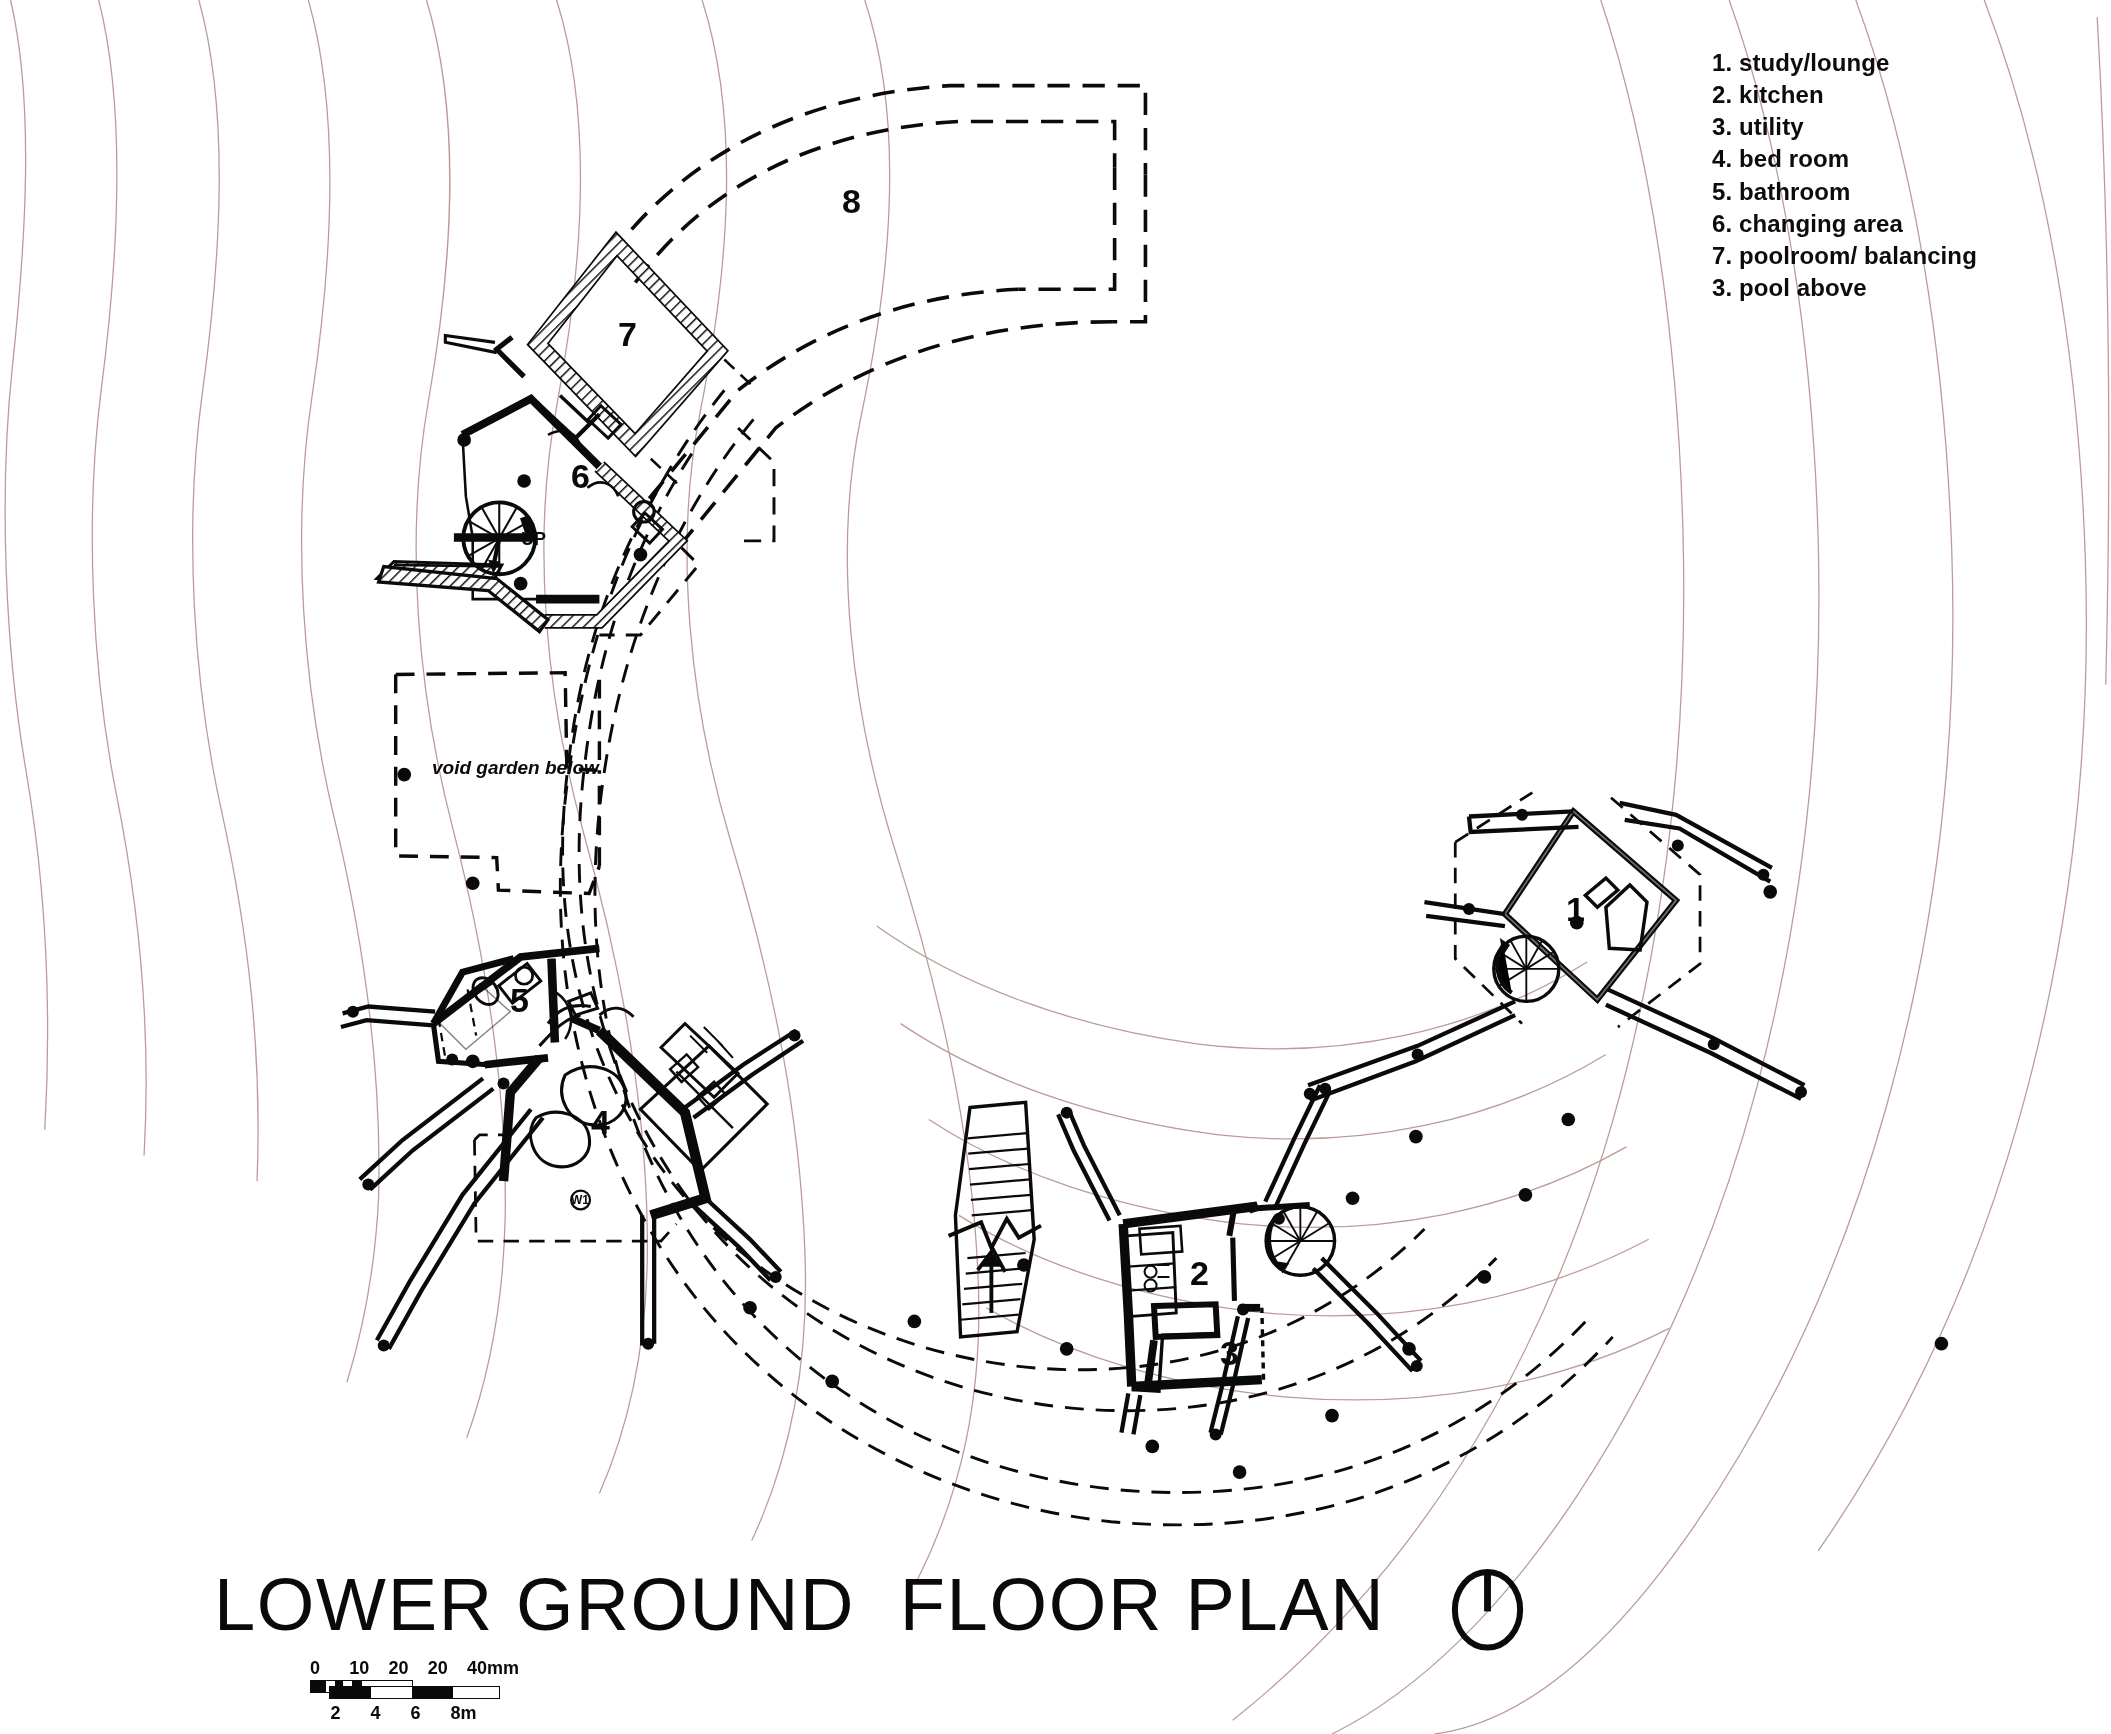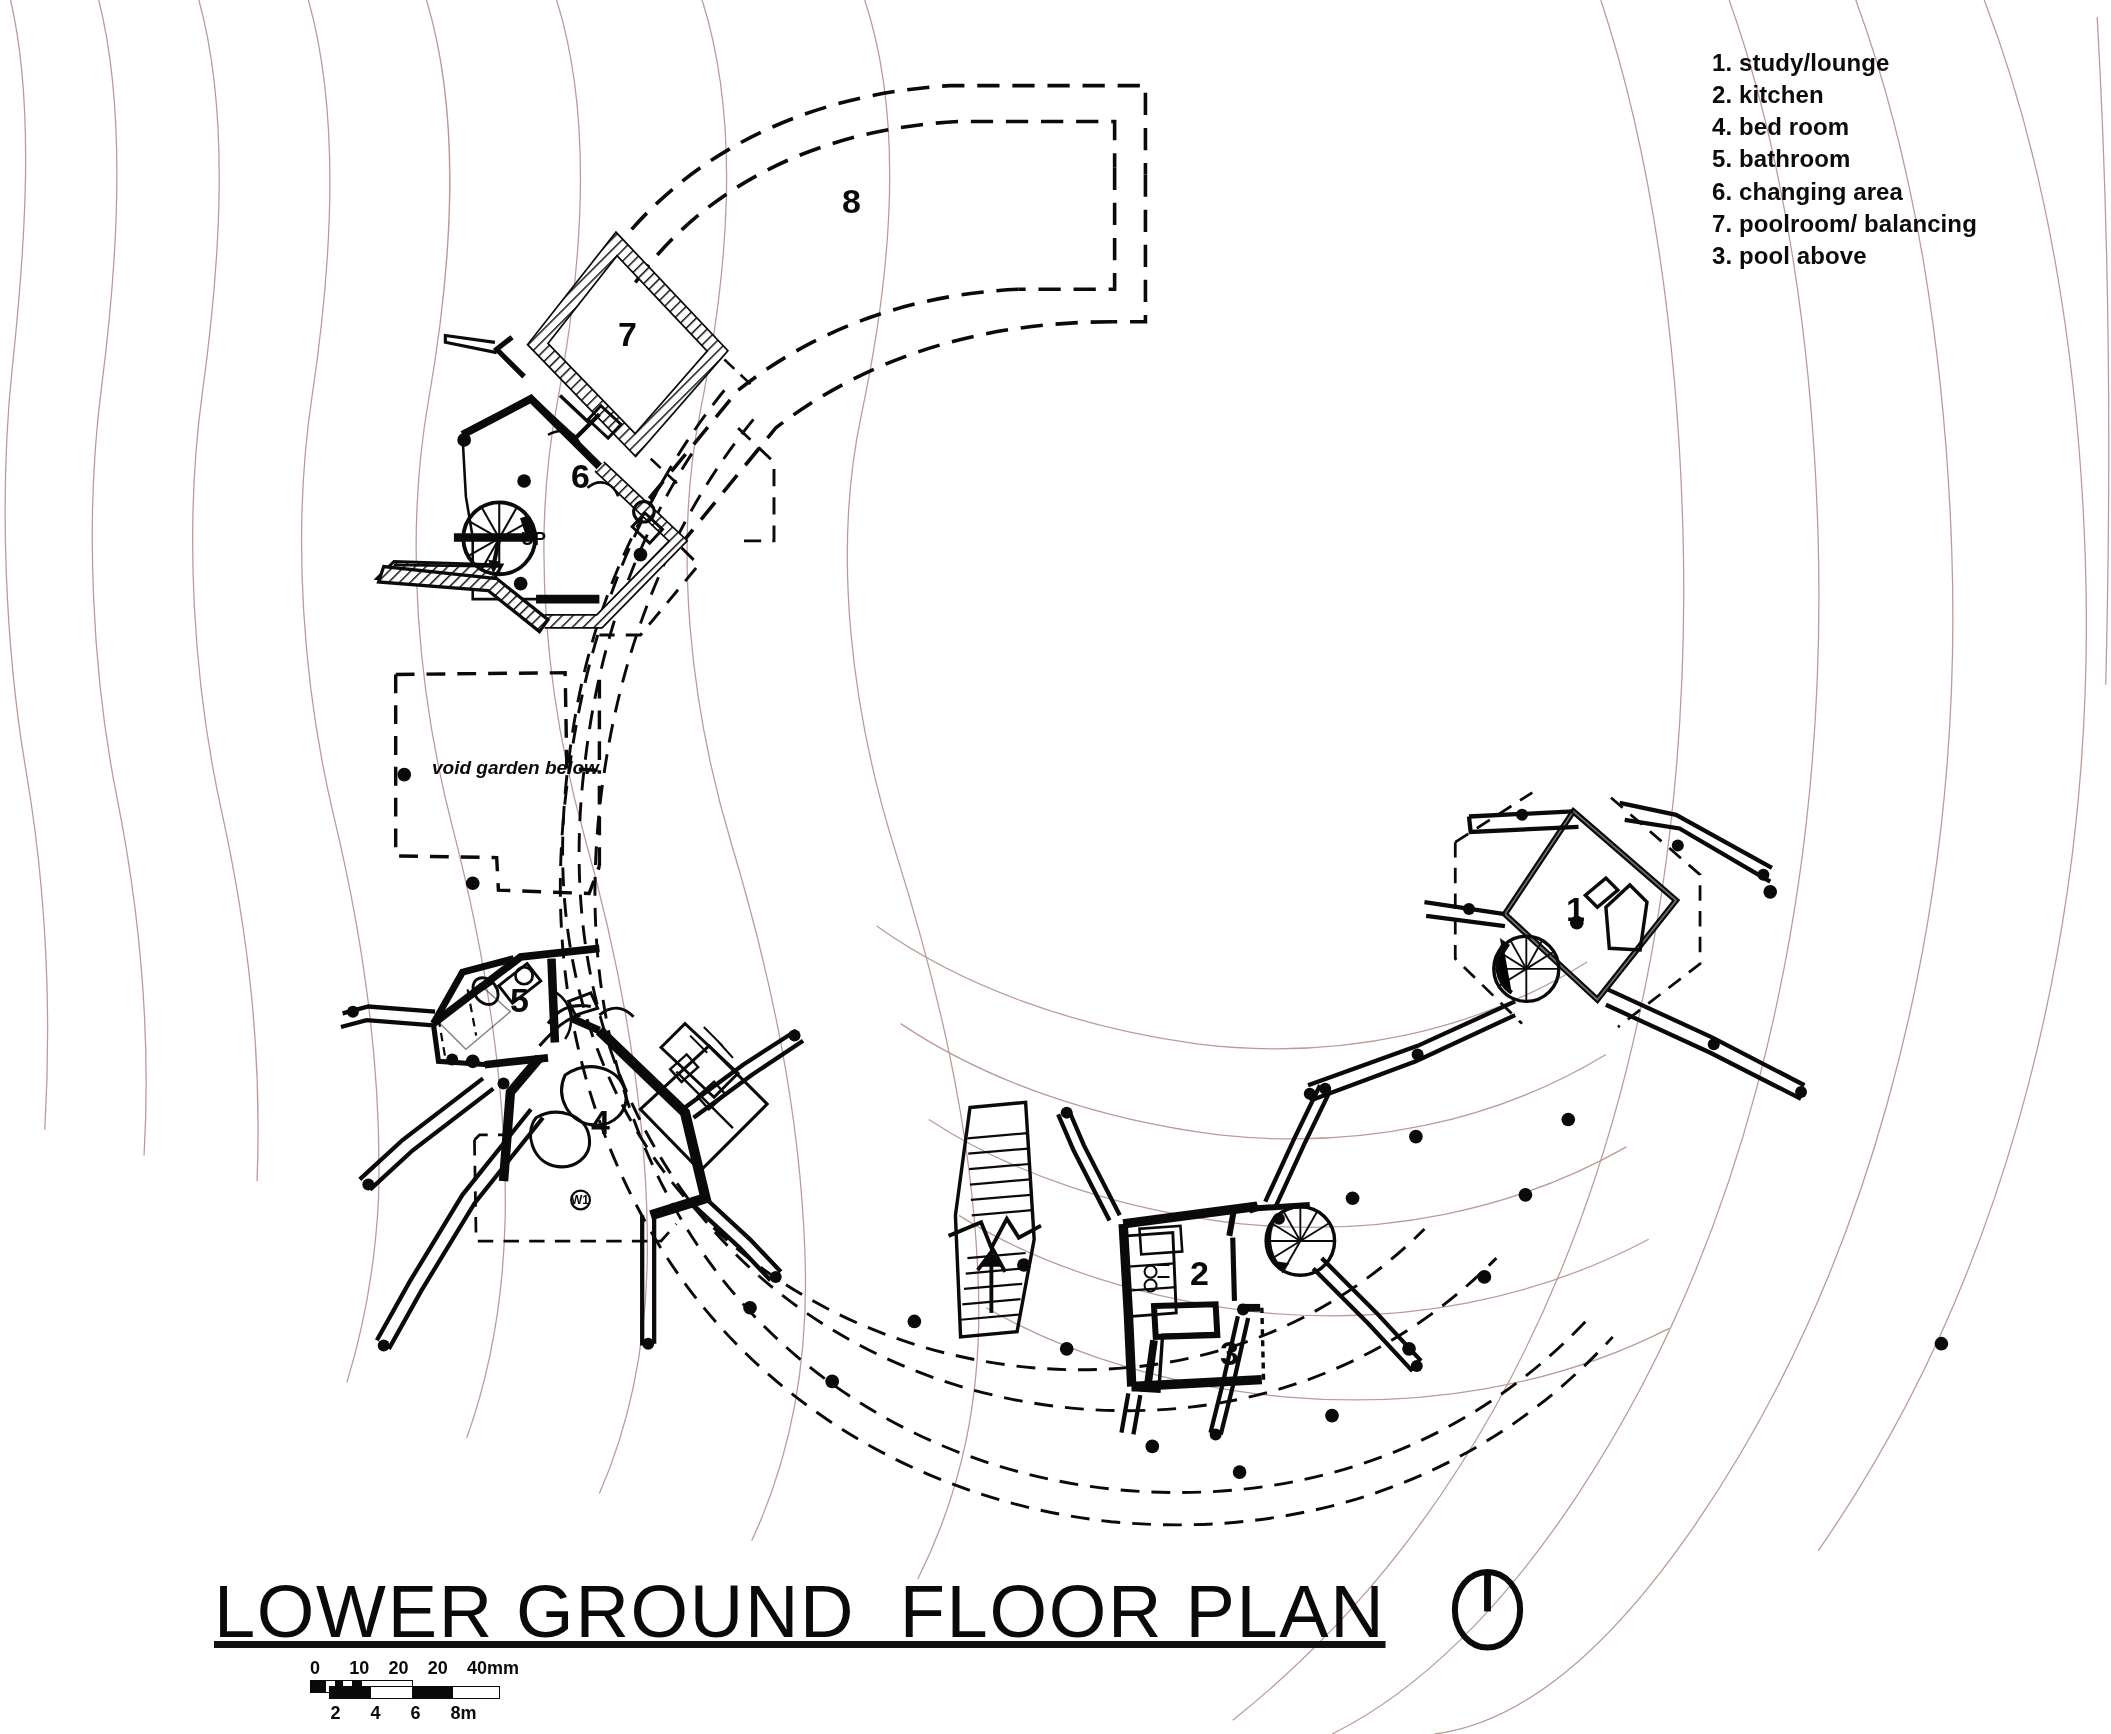--- a/index.html
+++ b/index.html
@@ -43,22 +43,21 @@
     letter-spacing: 0.1px;
     white-space: pre-wrap;
   }
   
   #titleblock {
     position: absolute;
     left: 214px;
     top: 1562px;
     z-index: 5;
     display: flex;
-    align-items: flex-end;
-    text-decoration: underline;
+    align-items: flex-start;
   }
   #plan-title {
     font-family: "Liberation Sans", sans-serif;
     font-size: 74px;
     font-weight: 300;
     letter-spacing: 1.7px;
     color: #0a0a0a;
     white-space: pre;
   }
   #north-arrow {
@@ -501,20 +500,21 @@
   <div class="room-num" style="left:618px; top:315px; font-size:34px;">7</div>
   <div class="room-num" style="left:842px; top:182px; font-size:34px;">8</div>
 
   <div class="note-label" style="left:521px; top:529px; font-size:18px;">UP</div>
   <div class="note-label" style="left:432px; top:757px; font-size:19px;font-style:italic;">void garden below</div>
   <div class="note-label" style="left:571px; top:1193px; font-size:12px;">W1</div>
 
   <div id="legend">
     <div class="legend-line">1. study/lounge</div>
     <div class="legend-line">2. kitchen</div>
+    <div class="legend-line">3. utility</div>
     <div class="legend-line">4. bed room</div>
     <div class="legend-line">5. bathroom</div>
     <div class="legend-line">6. changing area</div>
     <div class="legend-line">7. poolroom/ balancing</div>
     <div class="legend-line">3. pool above</div>
   </div>
 
   <div id="titleblock">
     <div id="plan-title">LOWER GROUND  FLOOR PLAN</div>
     <div id="north-arrow">

